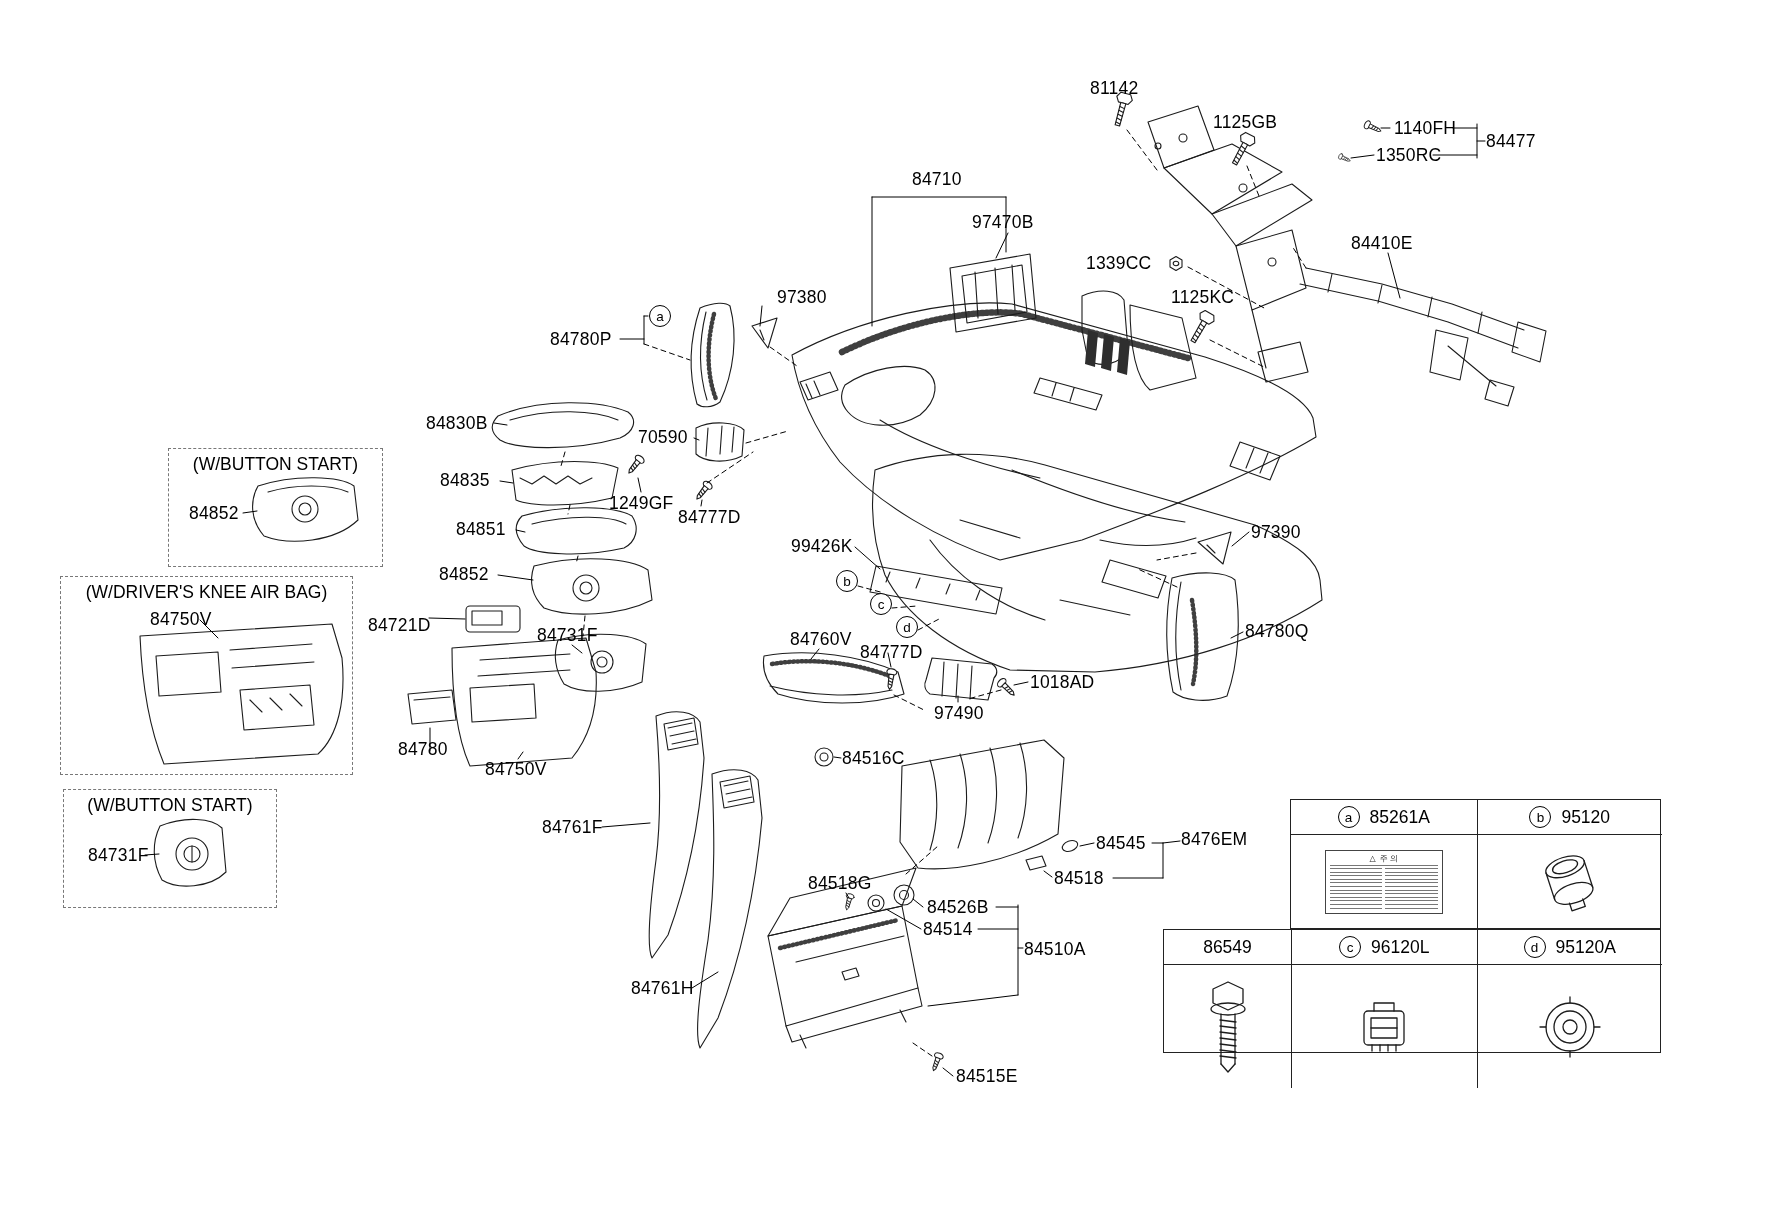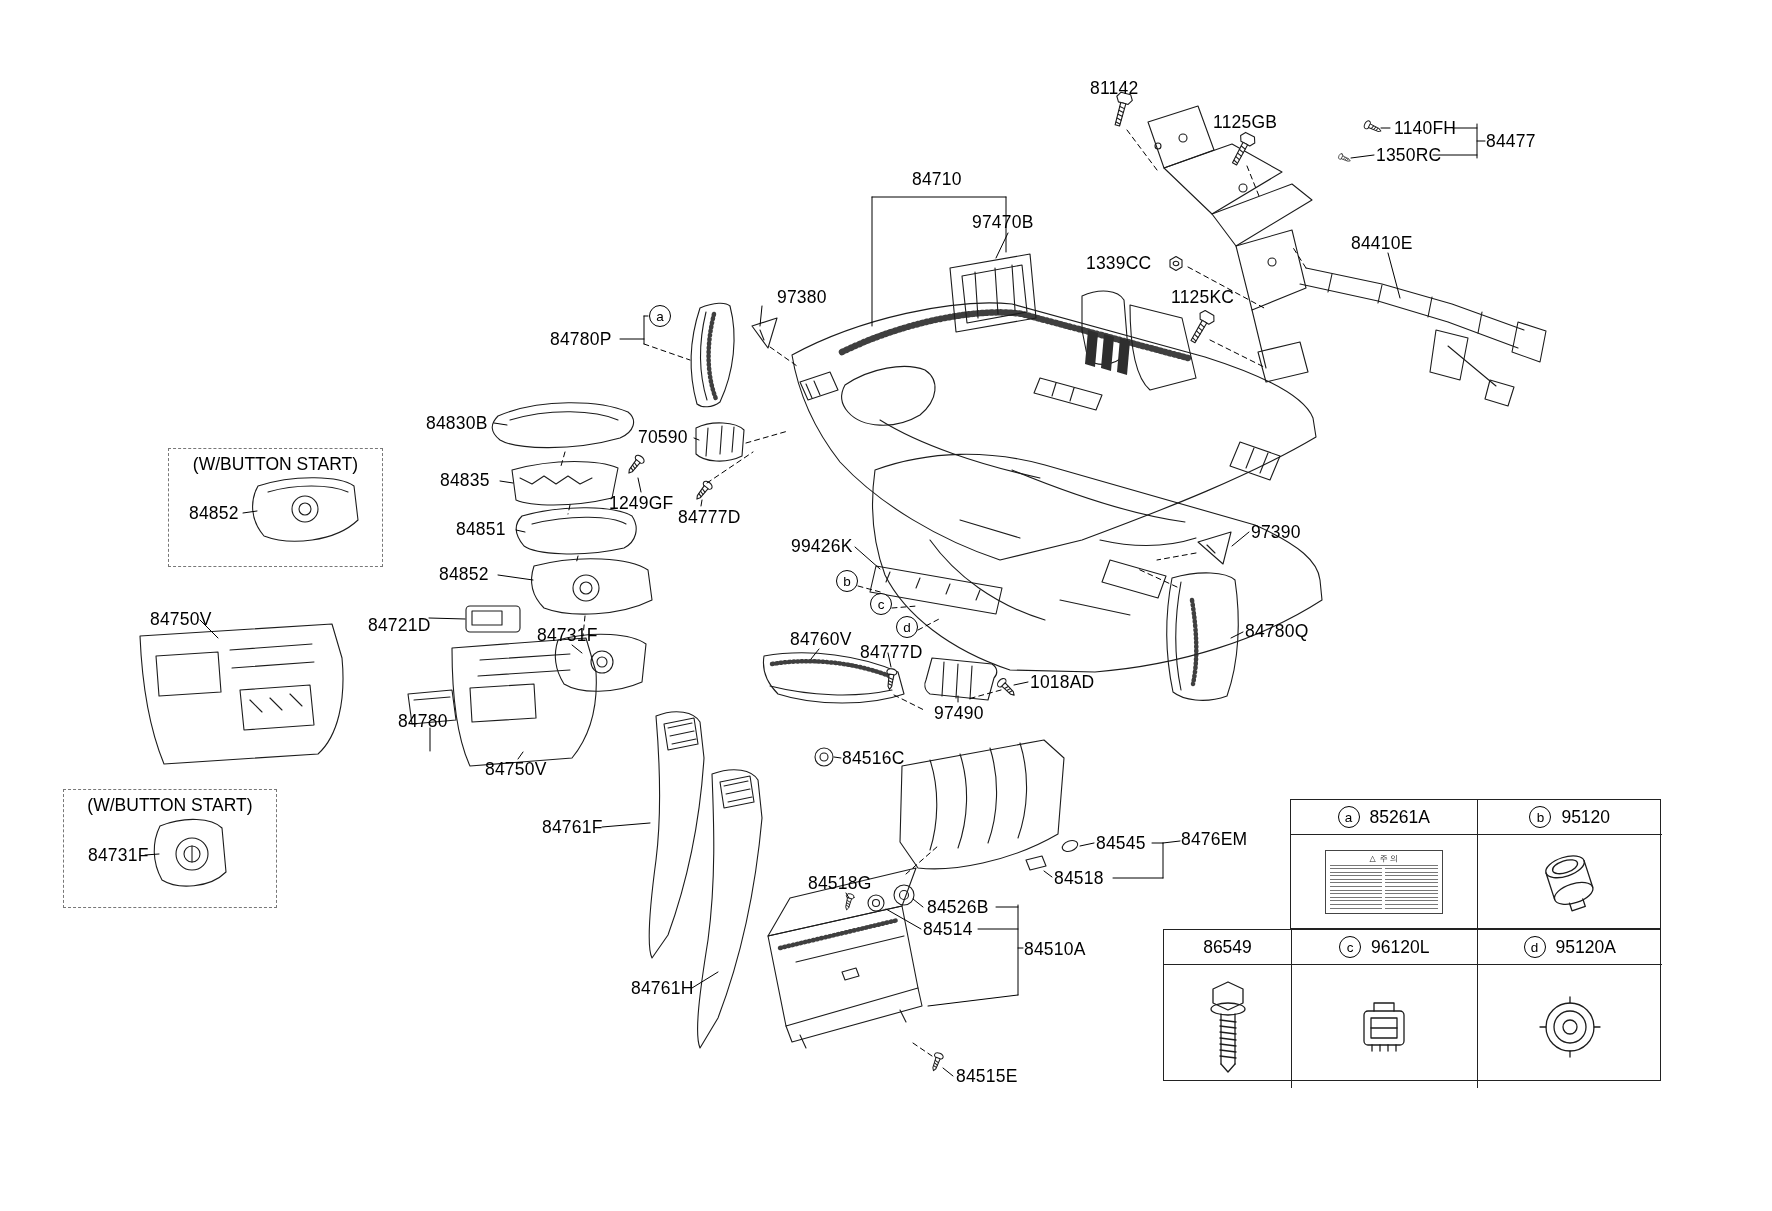--- a/index.html
+++ b/index.html
@@ -378,21 +378,21 @@
   <div class="lbl" style="left:791px;top:537px">99426K</div>
   <div class="lbl" style="left:1251px;top:523px">97390</div>
   <div class="lbl" style="left:439px;top:565px">84852</div>
   <div class="lbl" style="left:368px;top:616px">84721D</div>
   <div class="lbl" style="left:537px;top:626px">84731F</div>
   <div class="lbl" style="left:790px;top:630px">84760V</div>
   <div class="lbl" style="left:860px;top:643px">84777D</div>
   <div class="lbl" style="left:1030px;top:673px">1018AD</div>
   <div class="lbl" style="left:1245px;top:622px">84780Q</div>
   <div class="lbl" style="left:934px;top:704px">97490</div>
-  <div class="lbl" style="left:398px;top:712px">84780</div>
+  <div class="lbl" style="left:398px;top:740px">84780</div>
   <div class="lbl" style="left:485px;top:760px">84750V</div>
   <div class="lbl" style="left:842px;top:749px">84516C</div>
   <div class="lbl" style="left:542px;top:818px">84761F</div>
   <div class="lbl" style="left:1096px;top:834px">84545</div>
   <div class="lbl" style="left:1181px;top:830px">8476EM</div>
   <div class="lbl" style="left:1054px;top:869px">84518</div>
   <div class="lbl" style="left:808px;top:874px">84518G</div>
   <div class="lbl" style="left:927px;top:898px">84526B</div>
   <div class="lbl" style="left:923px;top:920px">84514</div>
   <div class="lbl" style="left:1024px;top:940px">84510A</div>
@@ -402,20 +402,23 @@
   <div class="mk" style="left:649px;top:305px">a</div>
   <div class="mk" style="left:836px;top:570px">b</div>
   <div class="mk" style="left:870px;top:593px">c</div>
   <div class="mk" style="left:896px;top:616px">d</div>
 
   <div class="opt-box" style="left:168px;top:448px;width:215px;height:119px">
     <div class="opt-title">(W/BUTTON START)</div>
   </div>
   <div class="lbl" style="left:189px;top:504px">84852</div>
 
+  <div class="opt-box" style="left:60px;top:576px;width:293px;height:199px">
+    <div class="opt-title">(W/DRIVER'S KNEE AIR BAG)</div>
+  </div>
   <div class="lbl" style="left:150px;top:610px">84750V</div>
 
   <div class="opt-box" style="left:63px;top:789px;width:214px;height:119px">
     <div class="opt-title">(W/BUTTON START)</div>
   </div>
   <div class="lbl" style="left:88px;top:846px">84731F</div>
 
   <div class="legend" style="left:1290px;top:799px;width:371px;height:130px;grid-template-columns:185.5px 185.5px;grid-template-rows:34px 94px">
     <div class="lg-cell nl nt">
       <span class="mki">a</span>
@@ -444,21 +447,21 @@
           <ellipse cx="45" cy="28" rx="13" ry="6"></ellipse>
           <line x1="25" y1="28" x2="25" y2="56"></line>
           <line x1="65" y1="28" x2="65" y2="56"></line>
           <ellipse cx="45" cy="56" rx="20" ry="9.5"></ellipse>
           <path d="M38,64 L38,72 L52,72 L52,64"></path>
         </g>
       </svg>
     </div>
   </div>
 
-  <div class="legend" style="left:1163px;top:929px;width:498px;height:152px;grid-template-columns:127px 185.5px 185.5px;grid-template-rows:34px 124px">
+  <div class="legend" style="left:1163px;top:929px;width:498px;height:124px;grid-template-columns:127px 185.5px 185.5px;grid-template-rows:34px 124px">
     <div class="lg-cell nl nt">
       <span>86549</span>
     </div>
     <div class="lg-cell nt">
       <span class="mki">c</span>
       <span>96120L</span>
     </div>
     <div class="lg-cell nt">
       <span class="mki">d</span>
       <span>95120A</span>

